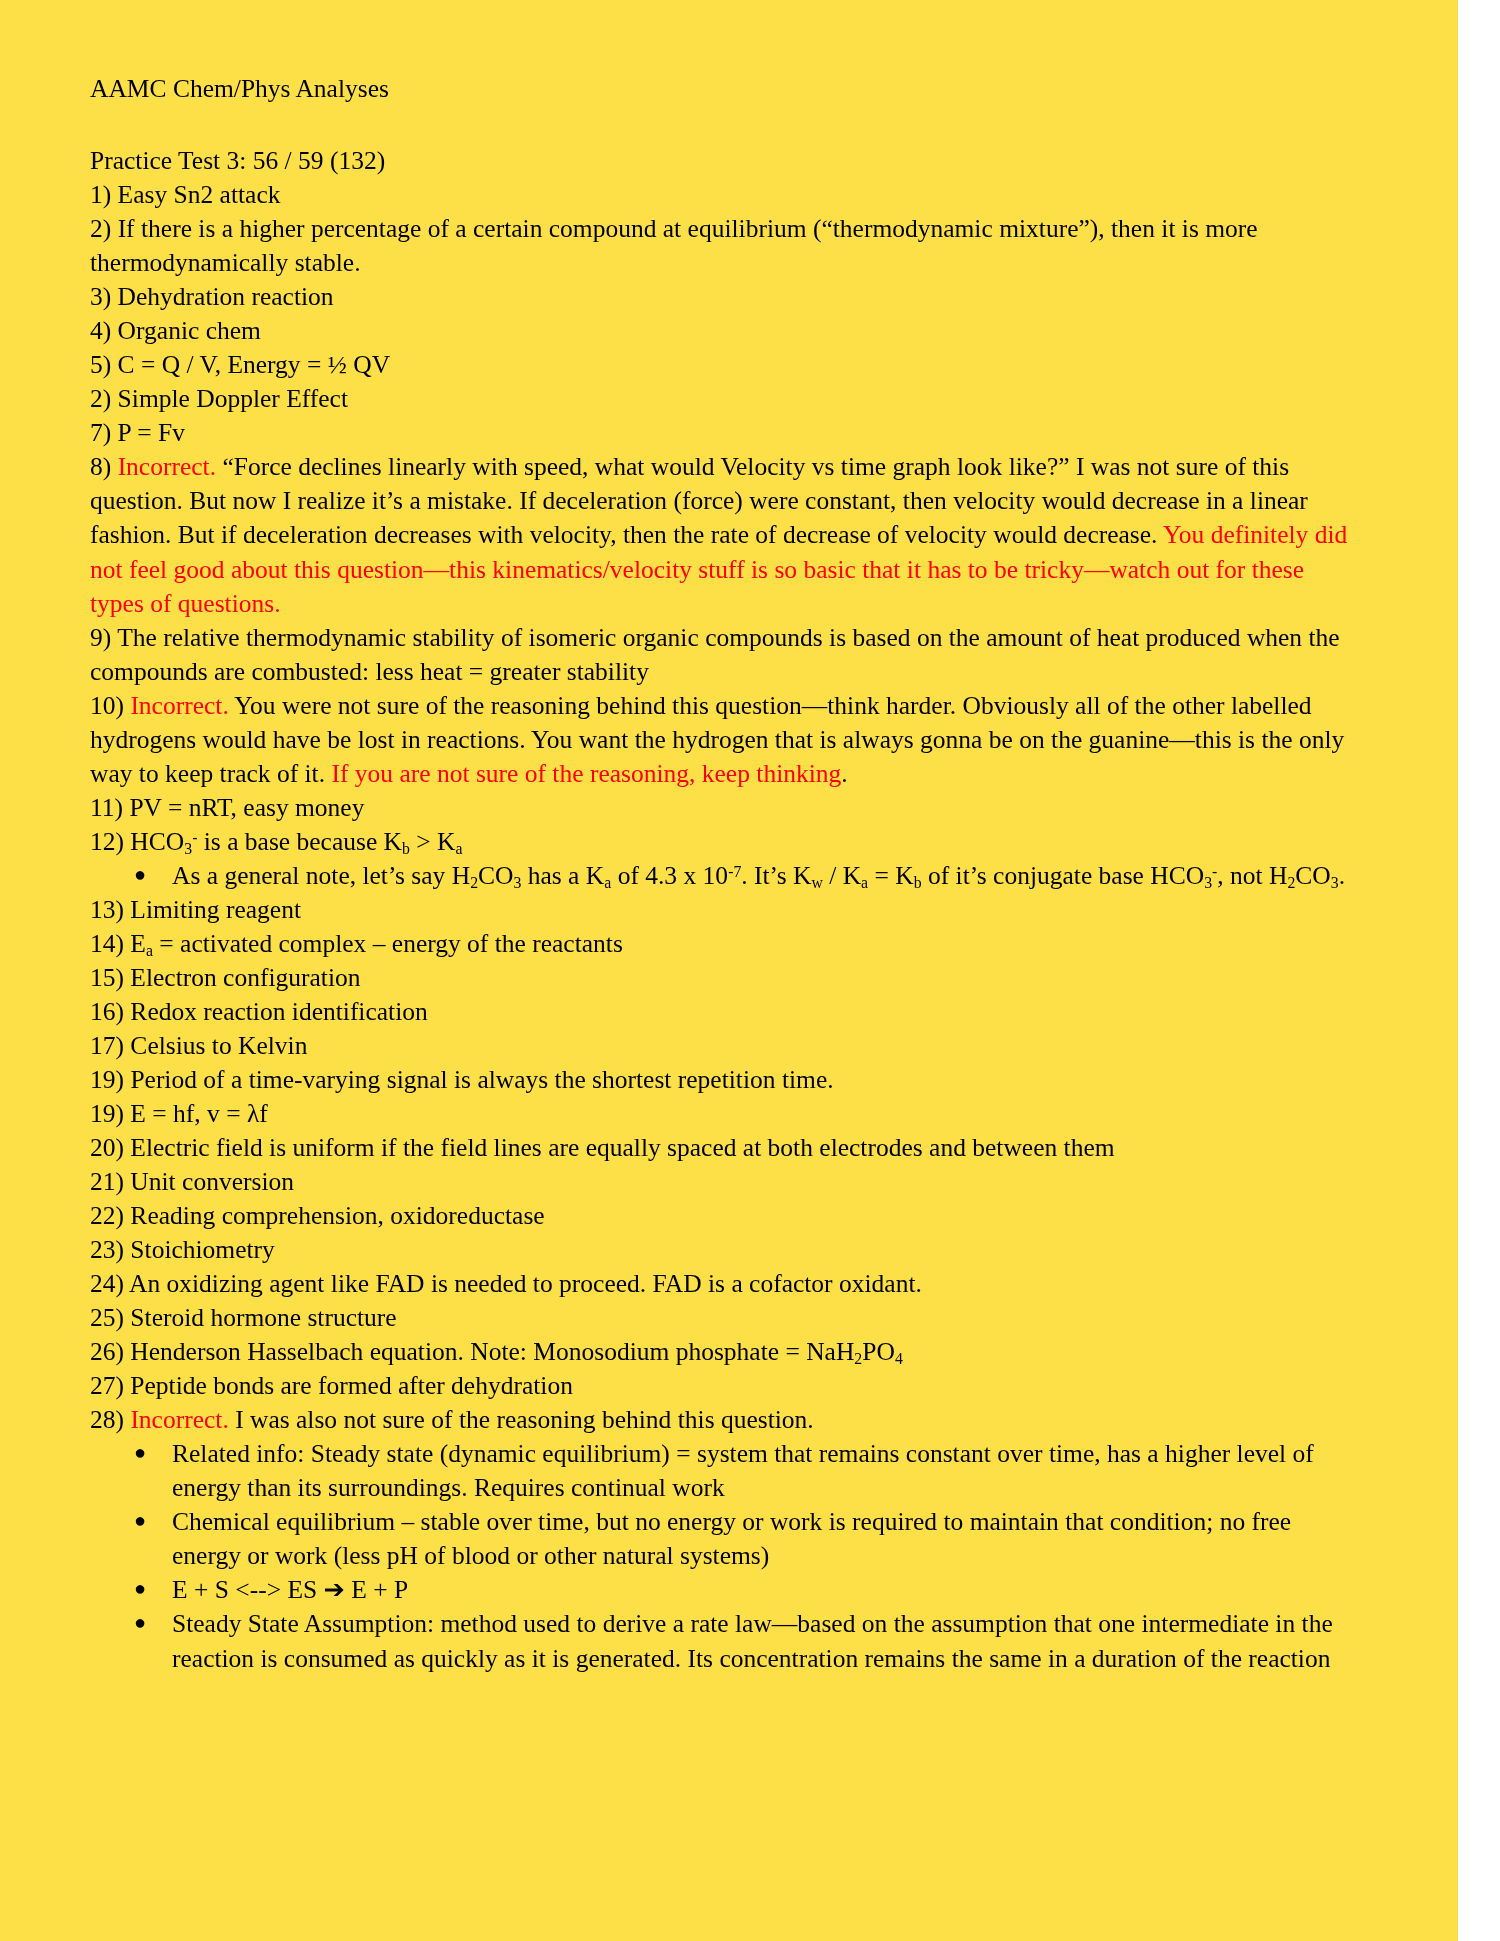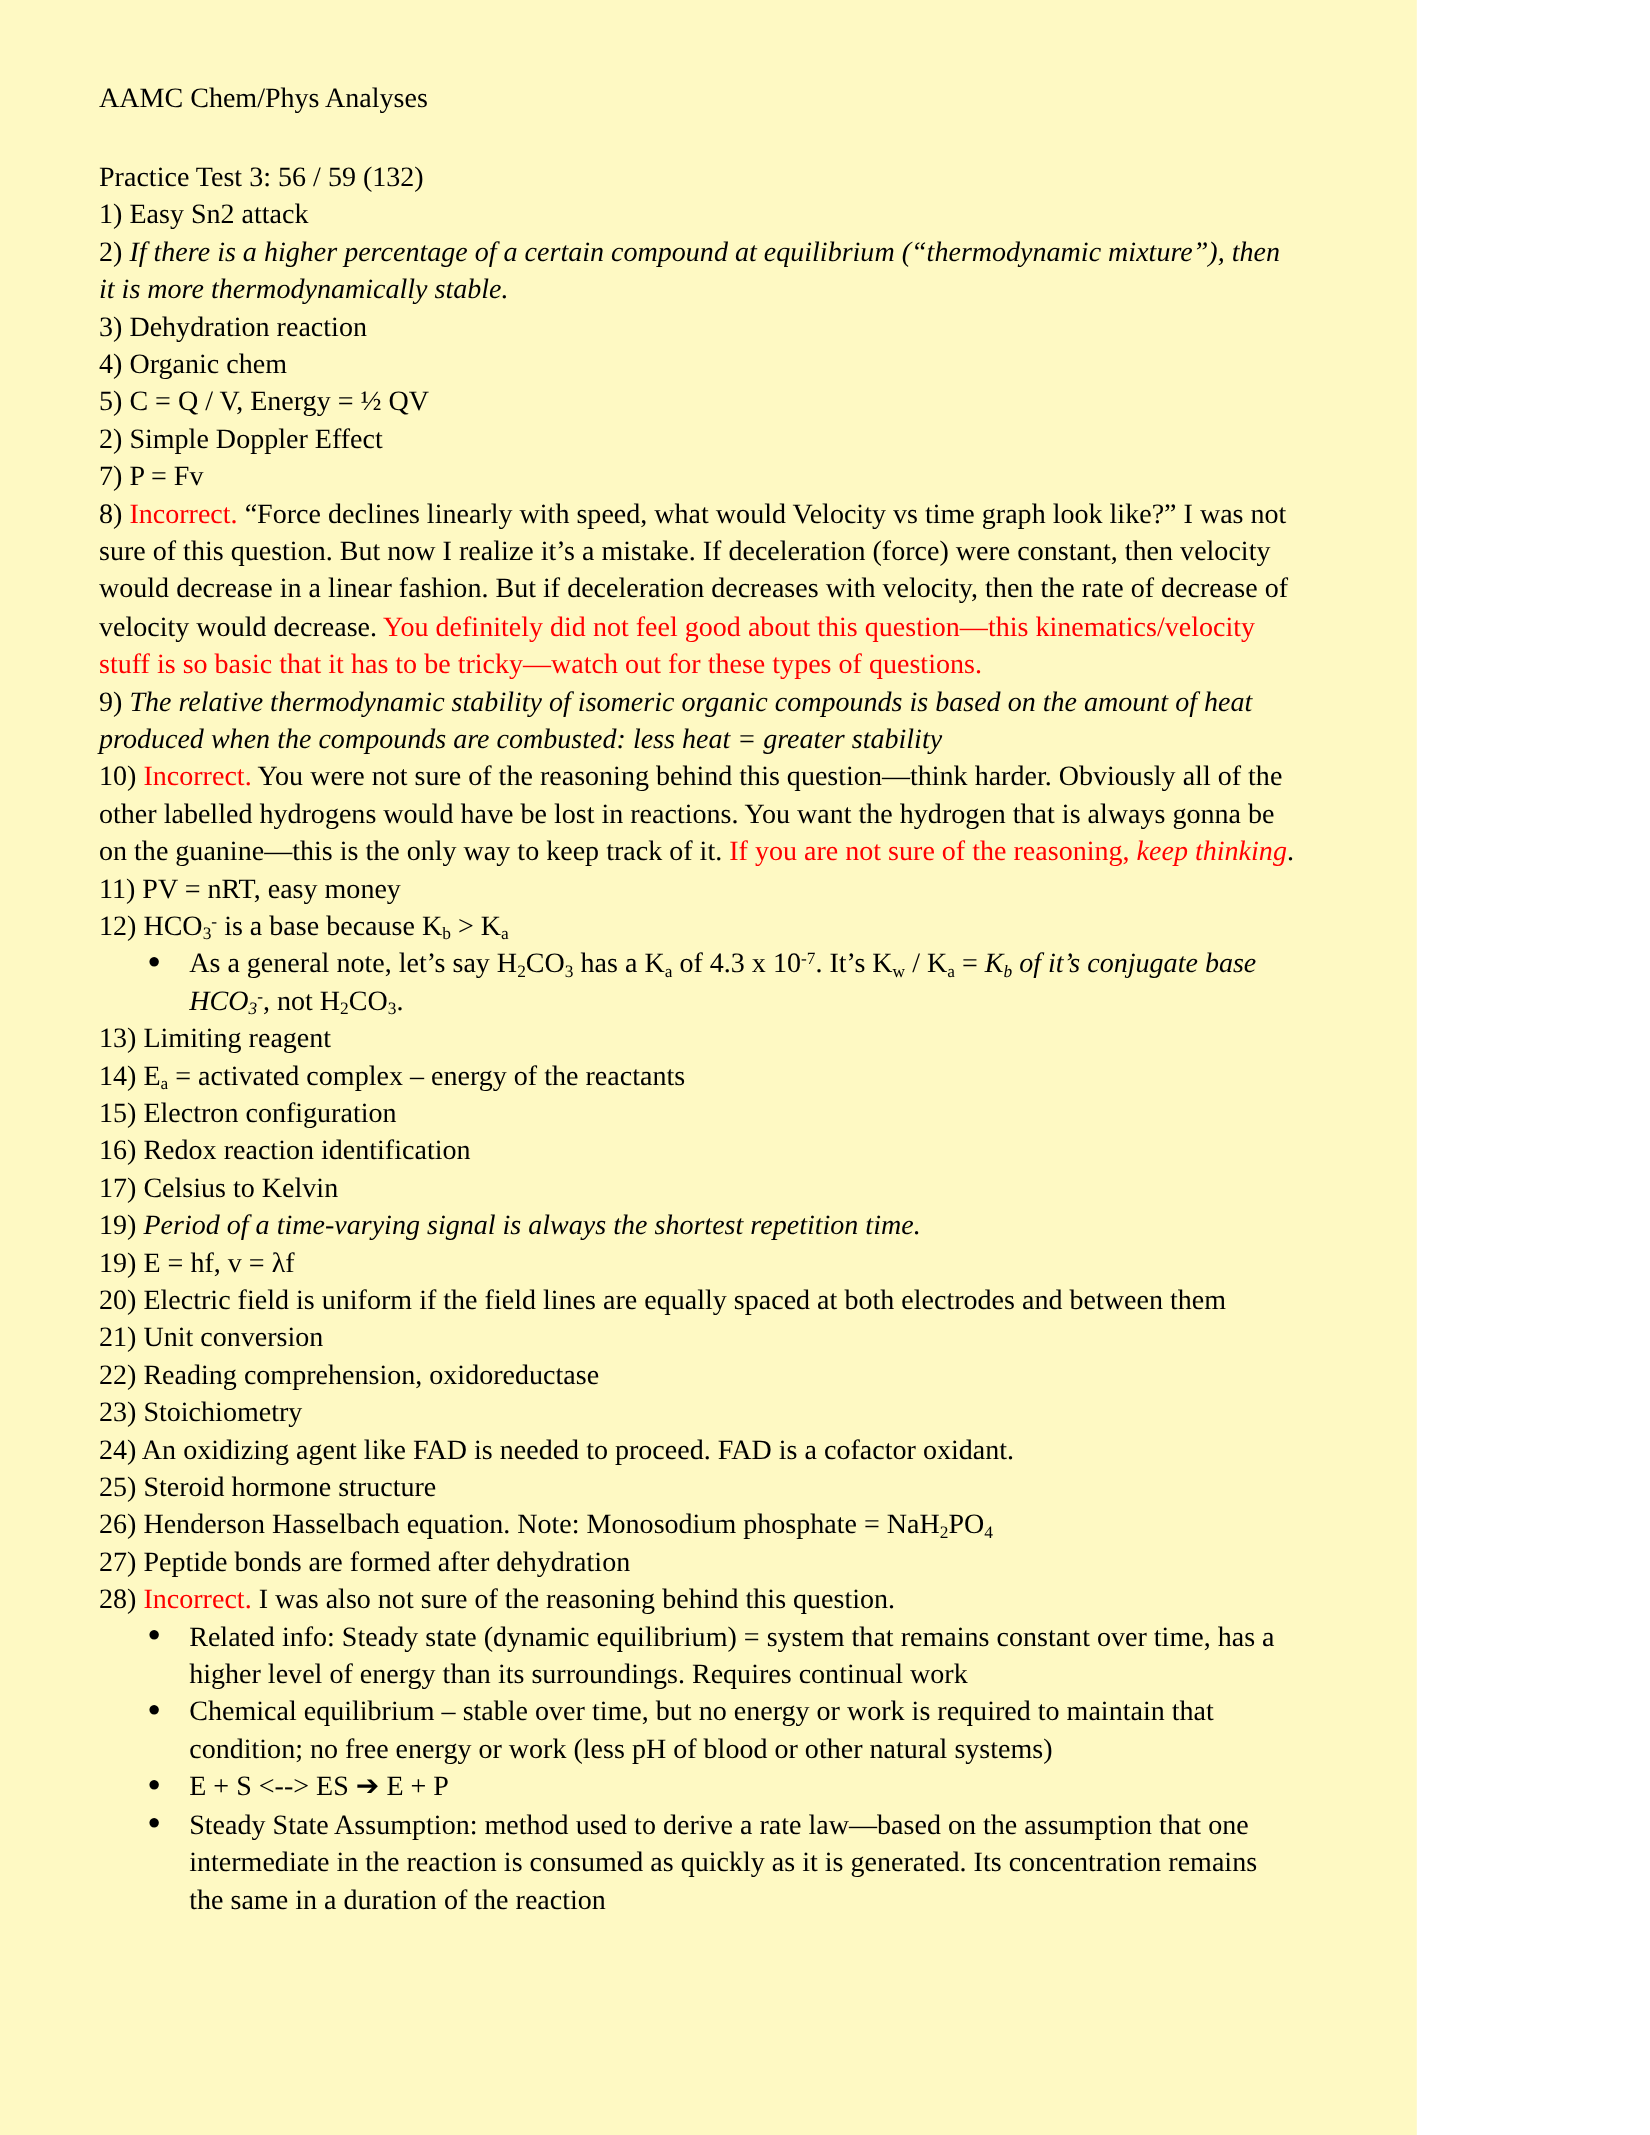--- a/index.html
+++ b/index.html
@@ -8,25 +8,25 @@
     background: #ffffff;
   }
   body {
     width: 1500px;
     min-height: 1941px;
     font-family: "Liberation Serif", "DejaVu Serif", serif;
     color: #000000;
     -webkit-font-smoothing: antialiased;
   }
   .page {
-    width: 1288px;
+    width: 1458px;
     min-height: 1941px;
     box-sizing: border-box;
     padding: 72px 108px 32px 90px;
-    background: #fef9c3;
+    background: #fde047;
     position: relative;
   }
   .doc-title {
     font-size: 25.5px;
     line-height: 1.30;
     margin: 0 0 39px 0;
   }
   .body-block {
     font-size: 25.5px;
     line-height: 1.335;
@@ -55,21 +55,20 @@
     position: absolute;
     left: 44px;
     top: -1px;
     font-size: 20px;
     line-height: 1.62;
   }
   .red {
     color: #ff0000;
   }
   .it {
-    font-style: italic;
   }
   sub {
     font-size: 0.62em;
     line-height: 0;
     vertical-align: -0.24em;
   }
   sup {
     font-size: 0.62em;
     line-height: 0;
     vertical-align: 0.46em;

